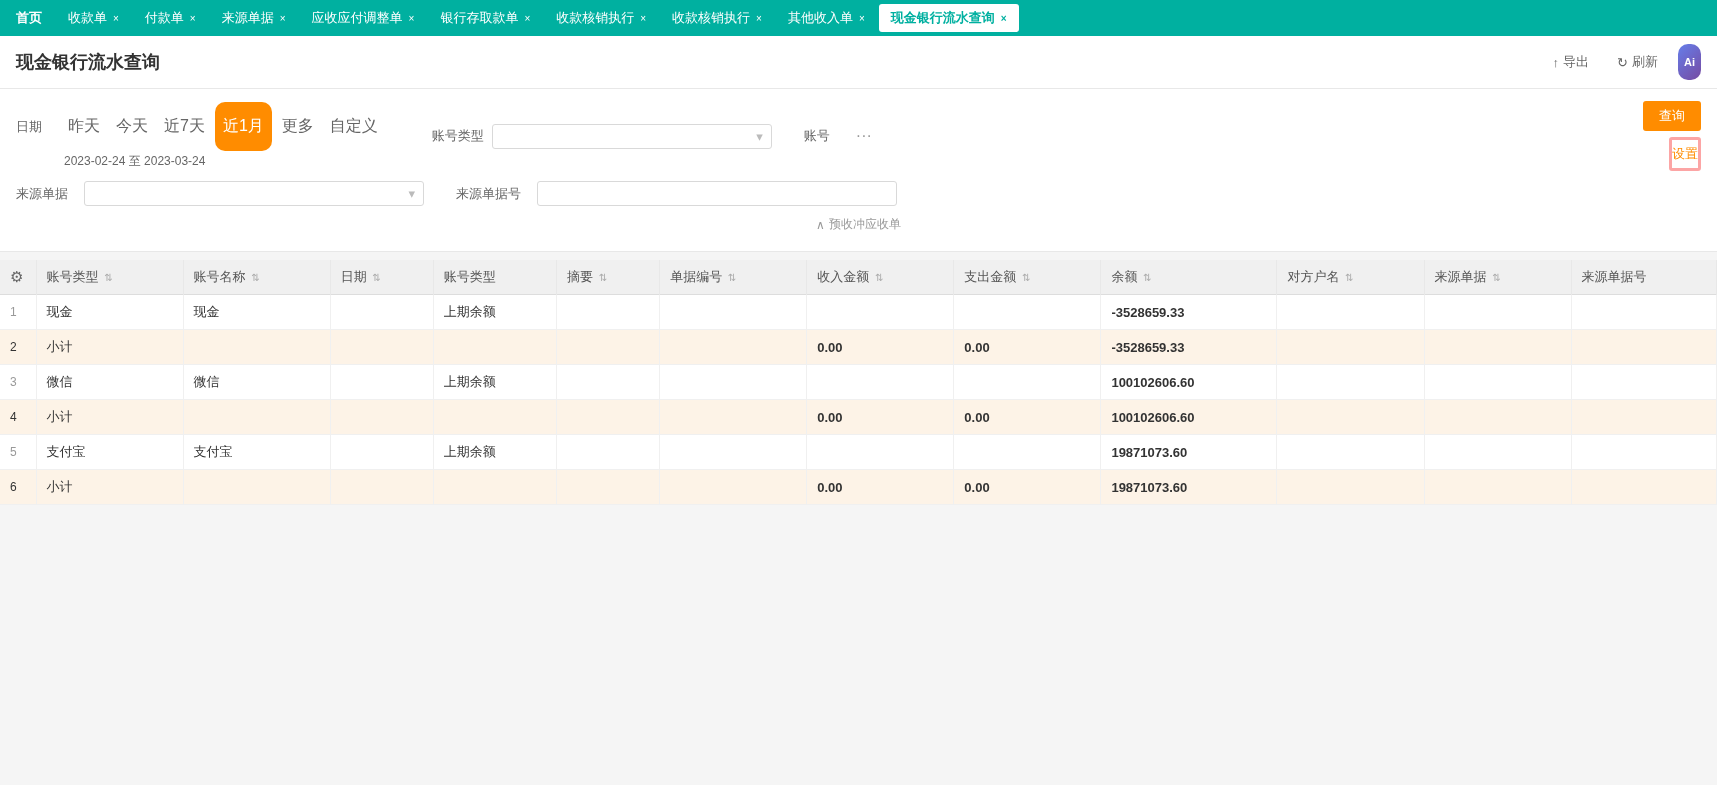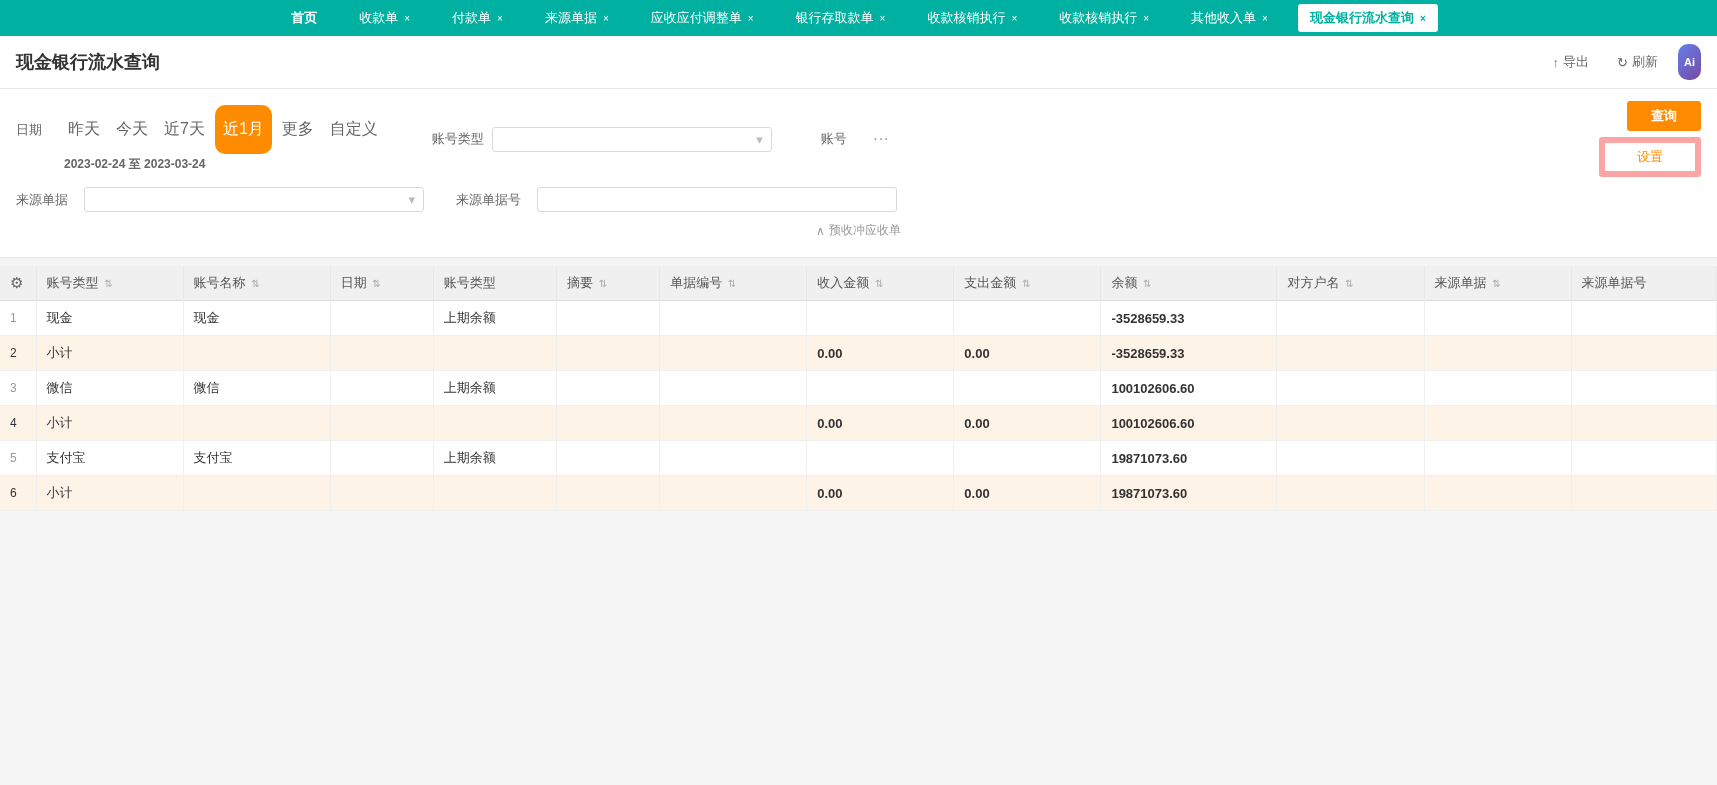--- a/index.html
+++ b/index.html
@@ -5,23 +5,22 @@
     * { box-sizing: border-box; margin: 0; padding: 0; }
     body { font-family: 'Microsoft YaHei', Arial, sans-serif; font-size: 13px; background: #f5f5f5; color: #333; }
 
     
     .nav-bar {
       display: flex;
       align-items: center;
       background: #00b0a0;
       height: 36px;
       padding: 0 4px;
-      gap: 18px;
+      gap: 2px;
       overflow: hidden;
-      justify-content: center;
     }
     .nav-item {
       display: flex;
       align-items: center;
       padding: 0 12px;
       height: 28px;
       color: #fff;
       font-size: 13px;
       cursor: pointer;
       border-radius: 3px;
@@ -145,31 +144,31 @@
       color: #999;
       cursor: pointer;
       font-size: 16px;
       padding: 0 4px;
     }
     .btn-query {
       background: #ff8c00;
       color: #fff;
       border: none;
       border-radius: 3px;
-      padding: 6px 24px;
-      cursor: pointer;
-      font-size: 13px;
-      font-weight: bold;
+      padding: 6px 16px;
+      cursor: pointer;
+      font-size: 13px;
+      font-weight: normal;
     }
     .btn-settings {
       background: #fff;
       color: #ff8c00;
-      border: 6px solid #fca5a5;
-      border-radius: 3px;
-      padding: 5px 32px;
+      border: 3px solid #fca5a5;
+      border-radius: 3px;
+      padding: 5px 0;
       cursor: pointer;
       font-size: 13px;
     }
 
     
     .table-area {
       background: #fff;
       margin-top: 8px;
     }
     table {
@@ -284,34 +283,34 @@
         <span class="filter-label">日期</span>
         <div class="filter-date-options">
           <span class="date-option">昨天</span>
           <span class="date-option">今天</span>
           <span class="date-option">近7天</span>
           <span class="date-option active">近1月</span>
           <span class="date-option">更多</span>
           <span class="date-option">自定义</span>
         </div>
       </div>
-      <div style="padding-left:44px;font-weight:bold;">
+      <div style="padding-left:44px;">
         <span class="date-range">2023-02-24 至 2023-03-24</span>
       </div>
     </div>
 
     <div style="display:flex;align-items:center;gap:8px;margin-left:32px;">
       <span class="filter-label">账号类型</span>
       <div class="filter-select" style="min-width:280px;">
         <span></span>
         <span>▾</span>
       </div>
     </div>
 
-    <div style="display:flex;align-items:center;gap:8px;margin-left:33px;">
+    <div style="display:flex;align-items:center;gap:8px;margin-left:16px;">
       <span class="filter-label">账号</span>
       <span class="filter-dots">···</span>
     </div>
 
     <div style="margin-left:auto;display:flex;flex-direction:column;gap:6px;align-items:flex-end;">
       <button class="btn-query">查询</button>
       <button class="btn-settings">设置</button>
     </div>
   </div>
 

